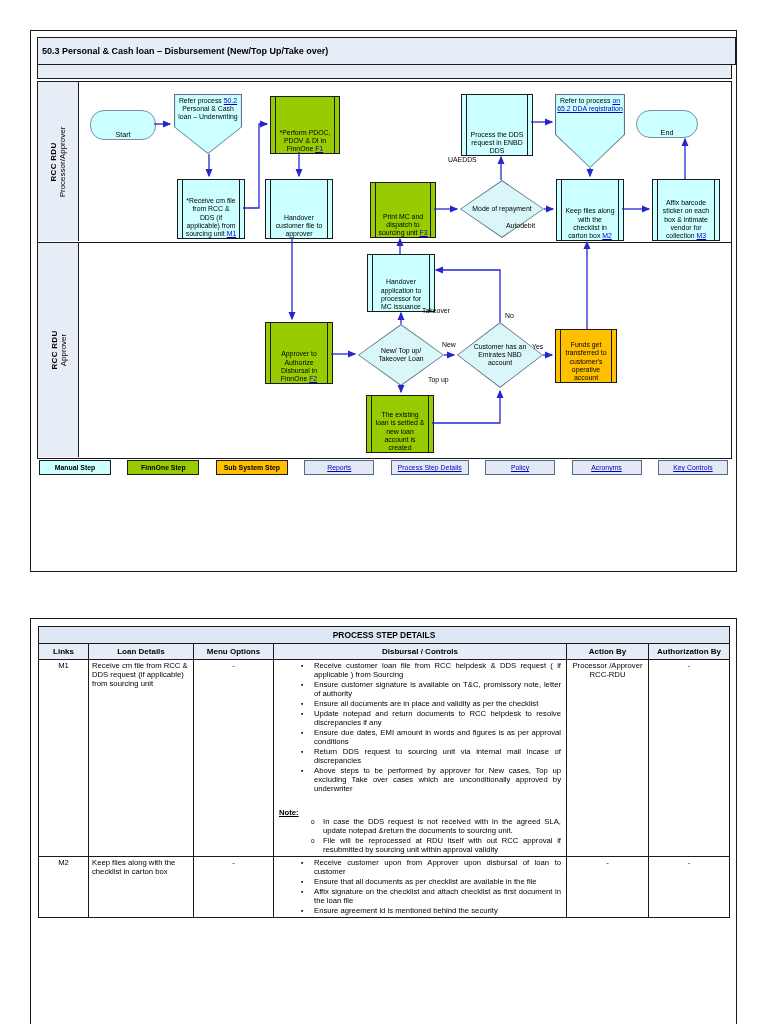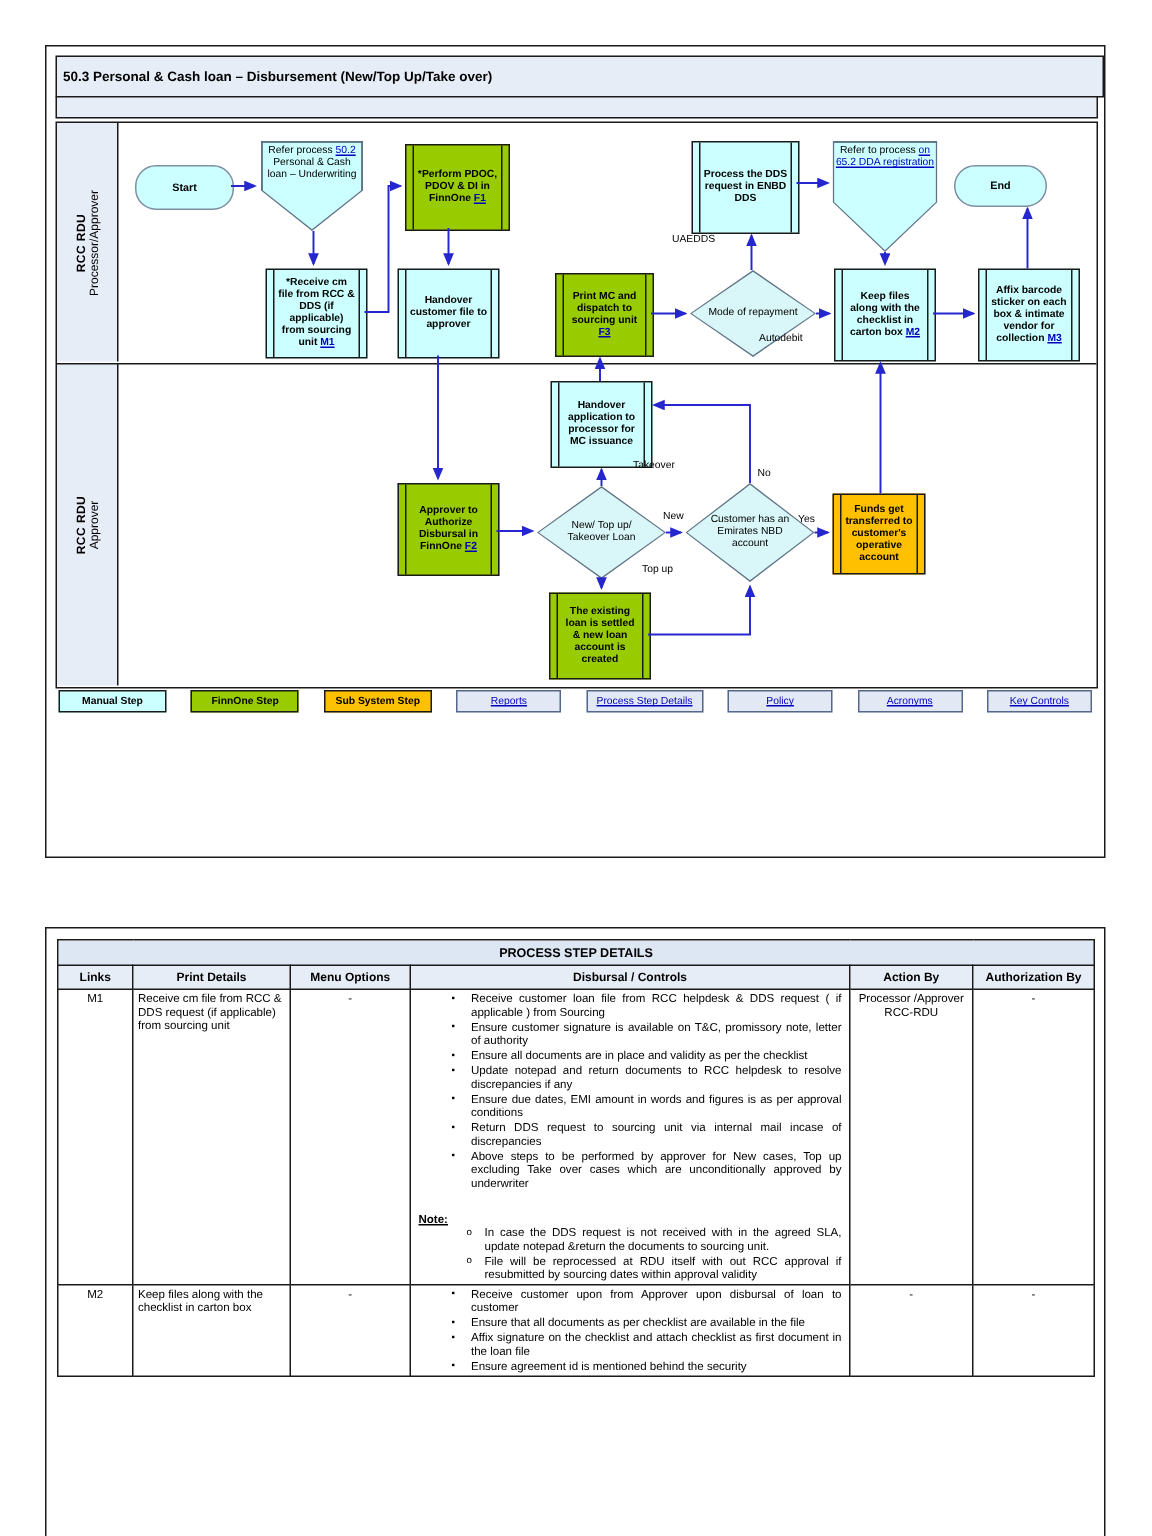--- a/index.html
+++ b/index.html
@@ -14,22 +14,22 @@
   .tbar.sub{top:33px;height:13px;}
   
   #flow{position:absolute;left:6px;top:50px;width:693px;height:376px;border:1.4px solid #1a1a1a;}
   .lane-label{position:absolute;left:0;width:40px;background:#e7edf7;border-right:1.2px solid #1a1a1a;
     display:flex;align-items:center;justify-content:center;overflow:hidden;}
   .rot{transform:rotate(-90deg);text-align:center;white-space:nowrap;}
   .rot .lg{font-weight:bold;font-size:8px;letter-spacing:.3px;}
   .rot .lr{font-size:8px;}
   .lane-div{position:absolute;left:0;right:0;top:160px;border-top:1.2px solid #1a1a1a;}
   
-  .node{position:absolute;display:flex;align-items:center;justify-content:center;text-align:center;
-    font-size:6.9px;line-height:1.18;font-weight:bold;}
+  .node{position:absolute;display:flex;align-items:flex-end;justify-content:center;text-align:center;
+    font-size:6.9px;line-height:1.18;}
   .rect{border:1px solid #1a1a1a;}
   .rect::before,.rect::after{content:"";position:absolute;top:0;bottom:0;width:1.1px;background:#1a1a1a;}
   .rect::before{left:4px;} .rect::after{right:4px;}
   .rect .nt{padding:0 7px;}
   .cyan{background:#ccffff;} .green{background:#99cc00;} .orange{background:#ffc000;}
   .oval{border:1.2px solid #7d8fa3;border-radius:14px;background:#ccffff;font-size:7.2px;}
   .pent,.diam{position:absolute;font-size:6.9px;line-height:1.18;text-align:center;}
   .pent .po{position:absolute;inset:0;background:#5f7386;
     clip-path:polygon(0 0,100% 0,100% 55%,50% 100%,0 55%);}
   .pent .pi{position:absolute;inset:1.1px;background:#ccffff;
@@ -250,21 +250,21 @@
       <col style="width:293px">
         <col style="width:82px">
         <col style="width:81px">
     </colgroup>
     <thead>
       <tr class="trow-title">
         <td colspan="6">PROCESS STEP DETAILS</td>
       </tr>
       <tr>
         <th>Links</th>
-        <th>Print Details</th>
+        <th>Loan Details</th>
         <th>Menu Options</th>
         <th>Disbursal / Controls</th>
         <th>Action By</th>
         <th>Authorization By</th>
       </tr>
     </thead>
     <tbody>
       <tr>
         <td class="ctr">M1</td>
         <td>Receive cm file from RCC &amp; DDS request (if applicable) from sourcing unit</td>
@@ -275,21 +275,21 @@
               <li>Ensure customer signature is available on T&amp;C, promissory note, letter of authority</li>
               <li>Ensure all documents are in place and validity as per the checklist</li>
               <li>Update notepad and return documents to RCC helpdesk to resolve discrepancies if any</li>
               <li>Ensure due dates, EMI  amount in words and figures is as per approval conditions</li>
               <li>Return DDS request to sourcing unit via internal mail incase of discrepancies</li>
               <li>Above steps to be performed by approver for New cases, Top up excluding Take over cases which are unconditionally approved by underwriter</li>
             </ul>
           <div class="note-label">Note:</div>
           <ul class="note">
               <li>In case the DDS request is not received with in the agreed SLA, update notepad &amp;return the documents to sourcing unit.</li>
-              <li>File will be reprocessed at RDU itself with out RCC approval if resubmitted by sourcing dates within approval validity</li>
+              <li>File will be reprocessed at RDU itself with out RCC approval if resubmitted by sourcing unit within approval validity</li>
             </ul>
         </td>
         <td class="ctr">Processor /Approver RCC-RDU</td>
         <td class="ctr">-</td>
       </tr>
       <tr>
         <td class="ctr">M2</td>
         <td>Keep files along with the checklist in carton box</td>
         <td class="ctr">-</td>
         <td>

